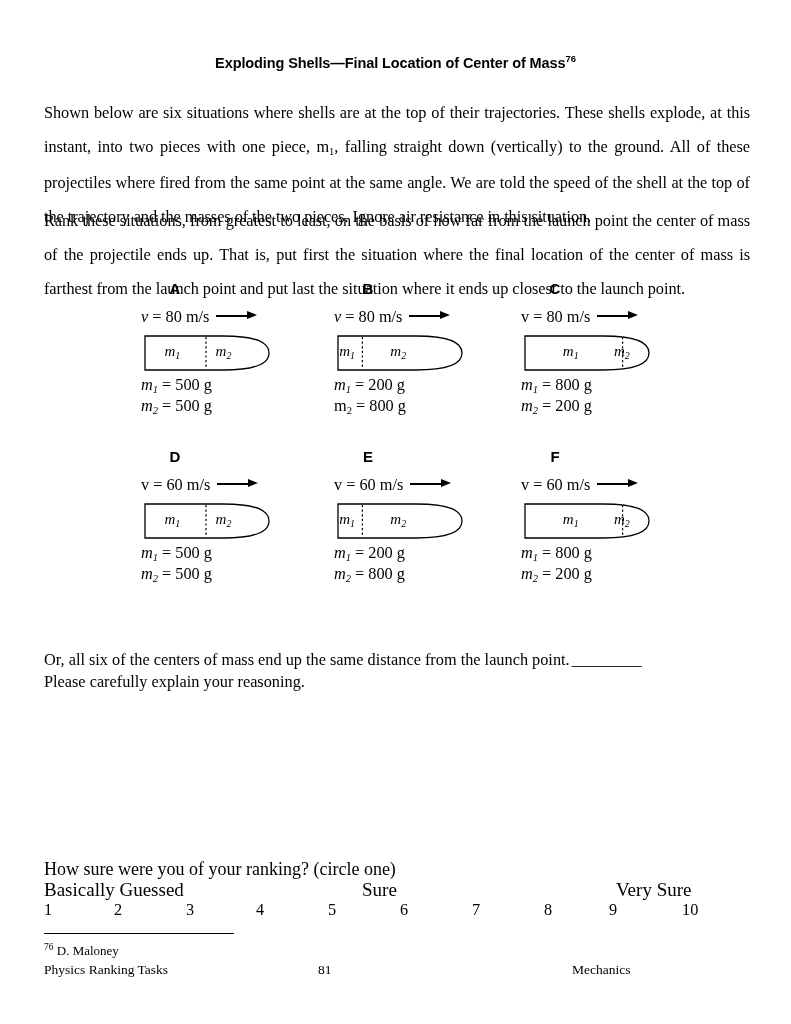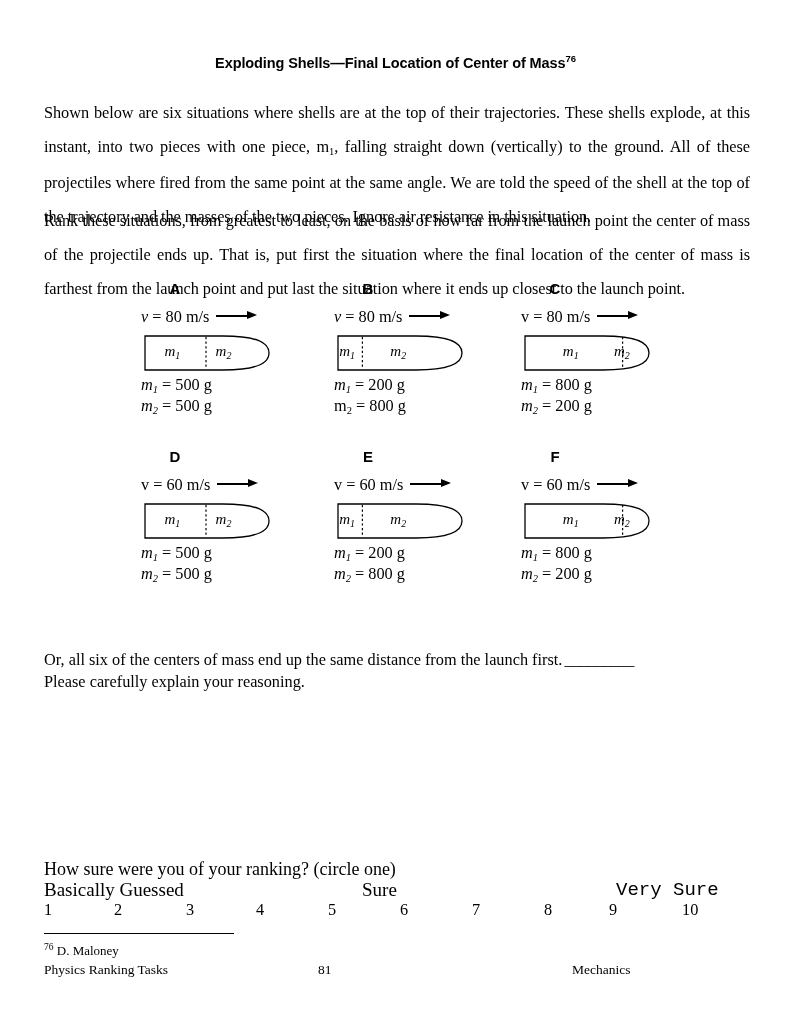--- a/index.html
+++ b/index.html
@@ -191,21 +191,21 @@
     position: absolute;
     left: 44px;
     top: 879px;
     width: 660px;
     height: 20px;
     font-size: 19px;
   }
   #conf-labels .cl { position: absolute; top: 0; white-space: nowrap; }
   #conf-labels .cl-guessed { left: 0; }
   #conf-labels .cl-sure { left: 318px; }
-  #conf-labels .cl-very { left: 572px; font-family: Liberation Mono, monospace; }
+  #conf-labels .cl-very { left: 572px; }
 
   #conf-scale {
     position: absolute;
     left: 44px;
     top: 900px;
     width: 660px;
     height: 22px;
     font-size: 16.3px;
   }
   #conf-scale .num {
@@ -352,21 +352,21 @@
         <span class="shell-mass" style="left: 39.8px; top: 10px;"><span>m</span><sub>1</sub></span>
         <span class="shell-mass" style="left: 90.9px; top: 10px;"><span>m</span><sub>2</sub></span>
       </div>
       <div class="masses">
         <div class="mrow"><span><span>m</span><sub>1</sub></span><span class="eqn"> = 800 g</span></div>
         <div class="mrow"><span><span>m</span><sub>2</sub></span><span class="eqn"> = 200 g</span></div>
       </div>
     </div>
 
 
-  <div id="or-line"><span>Or, all six of the centers of mass end up the same distance from the launch first.</span><span class="blank-short">_________</span></div>
+  <div id="or-line"><span>Or, all six of the centers of mass end up the same distance from the launch point.</span><span class="blank-short">_________</span></div>
 
   <div id="explain-line">Please carefully explain your reasoning.</div>
 
   <div id="conf-q">How sure were you of your ranking?  (circle one)</div>
   <div id="conf-labels">
     <span class="cl cl-guessed">Basically Guessed</span>
     <span class="cl cl-sure">Sure</span>
     <span class="cl cl-very">Very Sure</span>
   </div>
   <div id="conf-scale">

